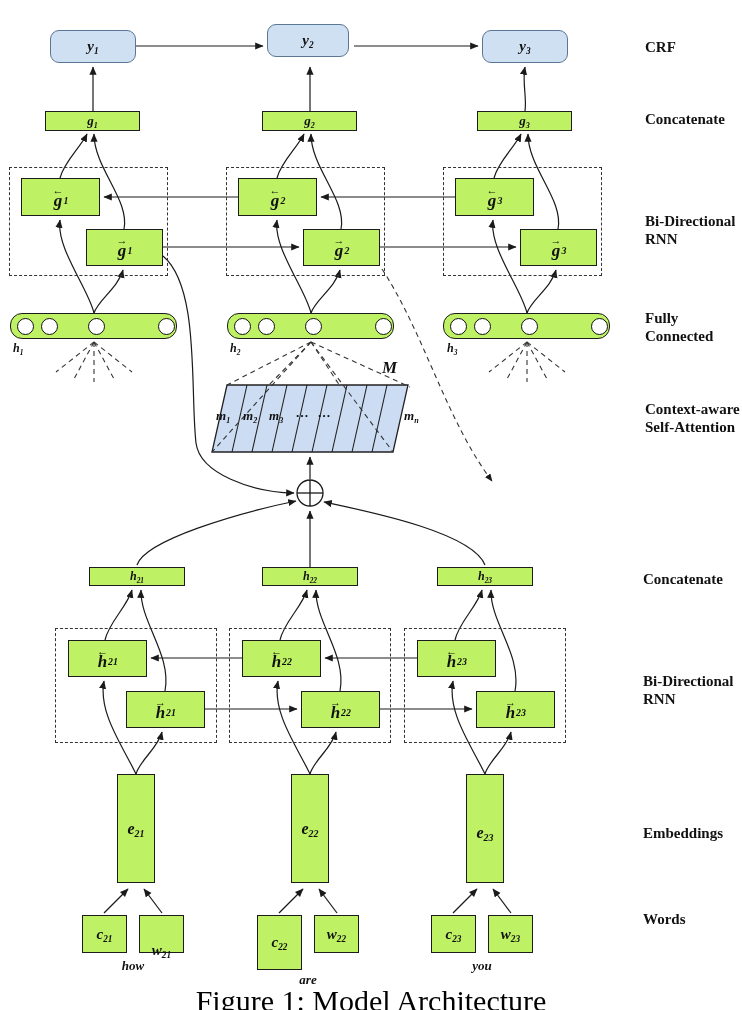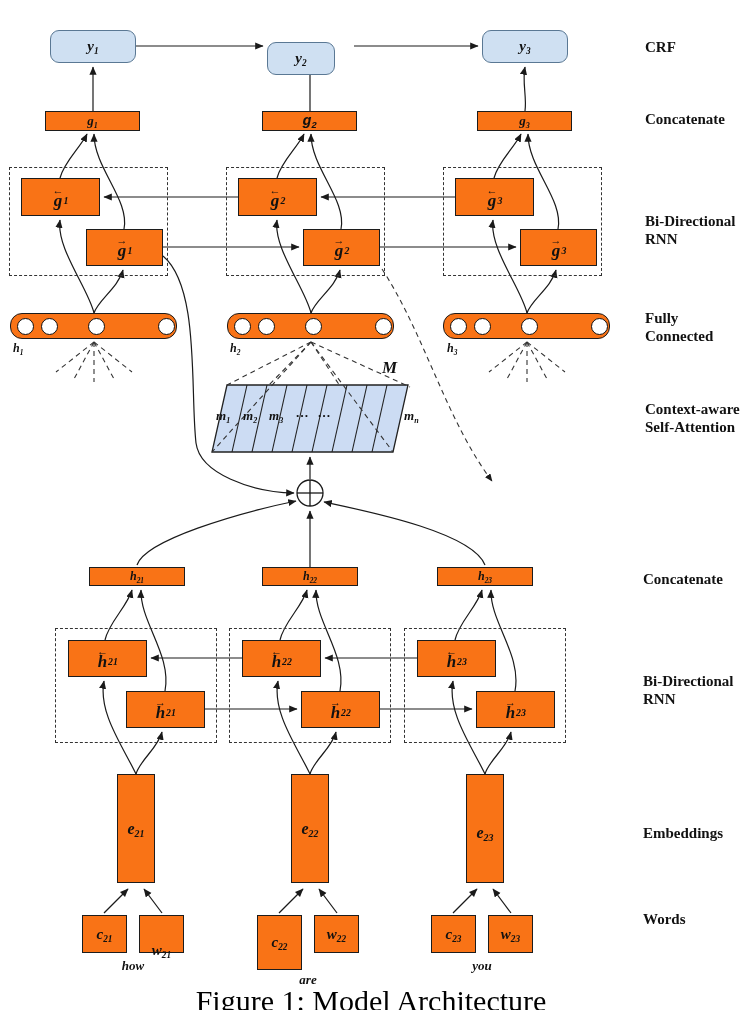--- a/index.html
+++ b/index.html
@@ -1,20 +1,20 @@
 <!DOCTYPE html>
 <html style="--node-fill: #cfe0f2; --node-border: #5a7894; --attn-fill: #ccdcf3;"><head>
 <meta charset="utf-8">
 <style>
   html,body{margin:0;padding:0;background:#ffffff;}
   #figure{position:relative;width:742px;height:1010px;overflow:hidden;background:#fff;
           font-family:"Liberation Serif",serif;color:#111;}
   .abs{position:absolute;}
   svg{position:absolute;left:0;top:0;}
-  .box{position:absolute;background:#f97316;border:1.3px solid #1c1c1c;
+  .box{position:absolute;background:#bef264;border:1.3px solid #1c1c1c;
        display:flex;align-items:center;justify-content:center;box-sizing:border-box;}
   .crf-box{background:var(--node-fill,#cfe0f2);border:1.4px solid var(--node-border,#5a7894);border-radius:9px;}
   .dashed{position:absolute;border:1.2px dashed #333;box-sizing:border-box;background:transparent;}
   .fc-box{border-radius:12px;}
   .fc-circle{position:absolute;width:15px;height:15px;border:1.3px solid #111;border-radius:50%;top:4px;background:#fff;}
   .mathlabel{font-weight:bold;font-style:italic;font-family:"Liberation Serif",serif;white-space:nowrap;}
   .sub{font-size:0.62em;font-style:italic;font-weight:bold;transform:translateY(0.35em);display:inline-block;}
   .vecwrap{display:inline-flex;align-items:center;}
   .vec{display:inline-flex;flex-direction:column;align-items:center;}
   .vec-arr{font-size:11px;line-height:6px;font-weight:bold;font-style:normal;}
@@ -141,32 +141,32 @@
     <g stroke="#1a1a1a" stroke-width="1.3" fill="#fff">
       <circle cx="310" cy="493" r="13"></circle>
       <line x1="297" y1="493" x2="323" y2="493"></line>
       <line x1="310" y1="480" x2="310" y2="506"></line>
     </g>
   </svg>
 
   <div class="box crf-box" style="left:50px;top:30px;width:86px;height:33px;">
     <span class="mathlabel" style="font-size:15px;"><span>y</span><span class="sub">1</span></span>
   </div>
-  <div class="box crf-box" style="left:267px;top:42px;width:68px;height:33px;">
+  <div class="box crf-box" style="left:267px;top:24px;width:82px;height:33px;">
     <span class="mathlabel" style="font-size:15px;"><span>y</span><span class="sub">2</span></span>
   </div>
   <div class="box crf-box" style="left:482px;top:30px;width:86px;height:33px;">
     <span class="mathlabel" style="font-size:15px;text-align:center;"><span>y</span><span class="sub">3</span></span>
   </div>
 
   <div class="box" style="left:45px;top:111px;width:95px;height:20px;">
     <span class="mathlabel" style="font-size:13px;"><span>g</span><span class="sub">1</span></span>
   </div>
   <div class="box" style="left:262px;top:111px;width:95px;height:20px;">
-    <span class="mathlabel" style="font-size:15px;font-family:Liberation Mono, monospace;"><span>g</span><span class="sub">2</span></span>
+    <span class="mathlabel" style="font-size:13px;"><span>g</span><span class="sub">2</span></span>
   </div>
   <div class="box" style="left:477px;top:111px;width:95px;height:20px;">
     <span class="mathlabel" style="font-size:13px;"><span>g</span><span class="sub">3</span></span>
   </div>
 
   <div class="dashed" style="left:9px;top:167px;width:159px;height:109px;"></div>
   <div class="dashed" style="left:226px;top:167px;width:159px;height:109px;"></div>
   <div class="dashed" style="left:443px;top:167px;width:159px;height:109px;"></div>
 
   <div class="box" style="left:21px;top:178px;width:79px;height:38px;">

